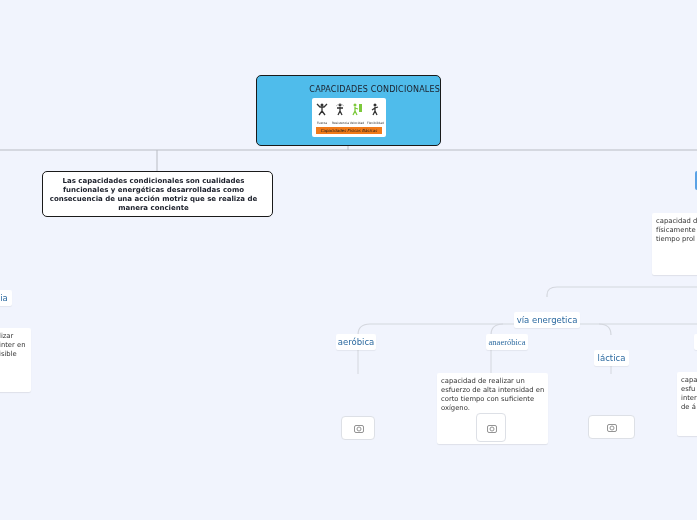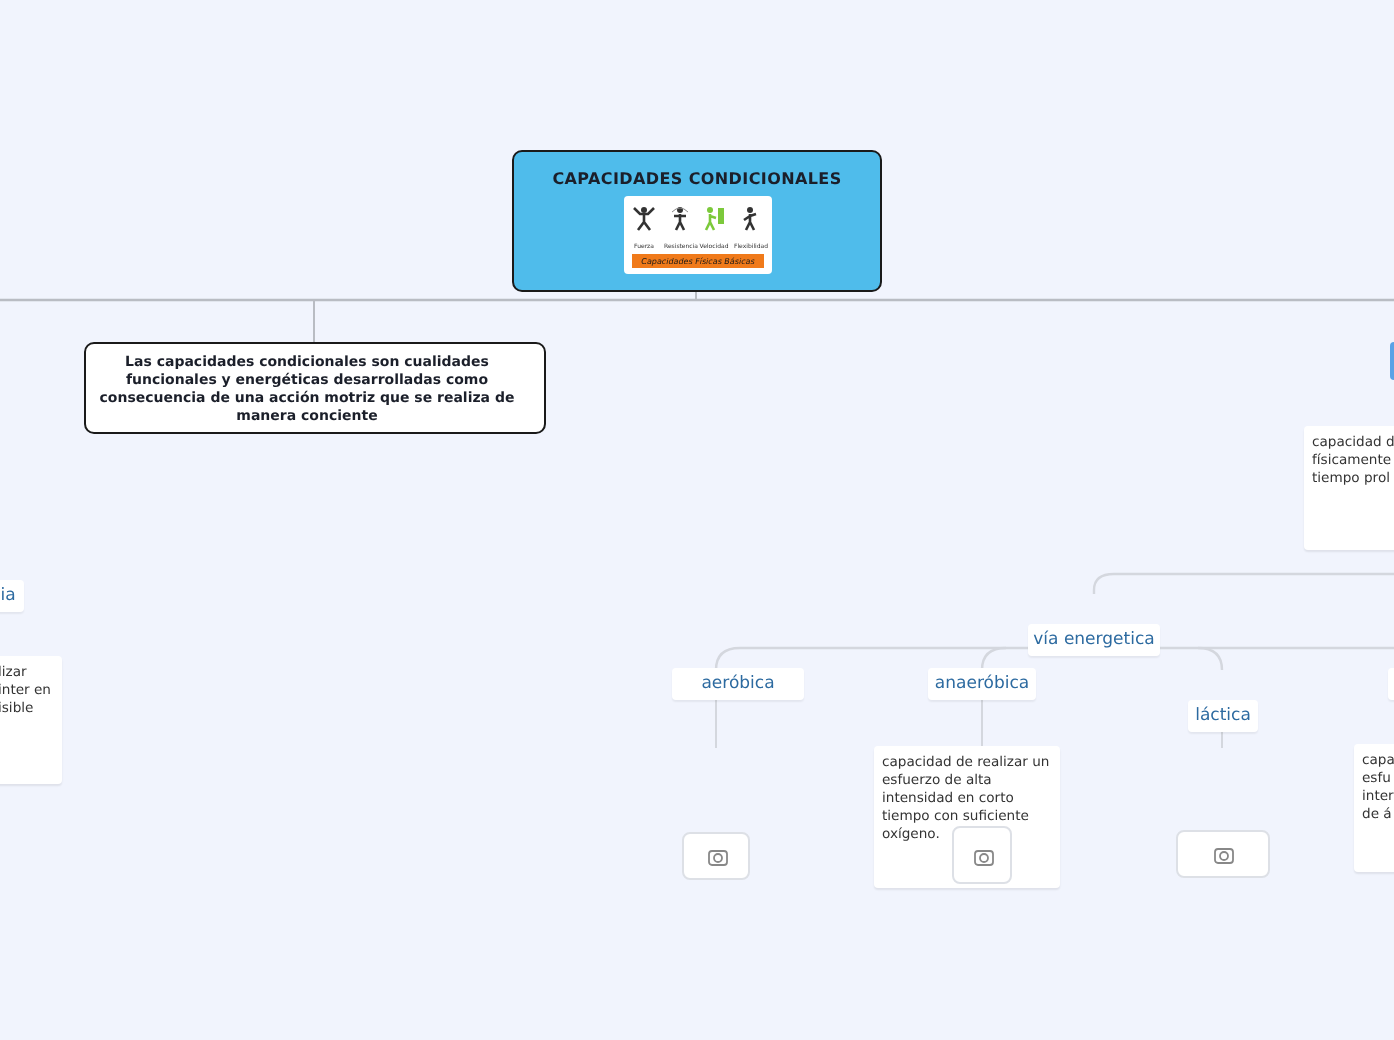--- a/index.html
+++ b/index.html
@@ -11,21 +11,21 @@
   }
   .canvas { position: absolute; left: 0; top: 0; width: 697px; height: 520px; }
   svg.lines { position: absolute; left: 0; top: 0; width: 697px; height: 520px; }
 
   .root {
     position: absolute; left: 256px; top: 75px; width: 185px; height: 71px;
     background: #4fbceb; border: 1.5px solid #1a1a1a; border-radius: 5px;
   }
   .root-title {
     position: absolute; left: 0; right: 0; top: 9px;
-    text-align: center; font-weight: bold; font-size: 8px; color: #1b1f2a;
+    text-align: right; font-weight: normal; font-size: 8px; color: #1b1f2a;
     letter-spacing: 0.2px;
   }
   .root-image {
     position: absolute; left: 312px; top: 98px; width: 74px; height: 39px;
     background: #ffffff; border-radius: 2px;
   }
   .fig { position: absolute; top: 3px; width: 12px; height: 14px; }
   .fig-label { position: absolute; top: 23px; font-size: 3px; color: #333; width: 16px; text-align: center; }
   .root-image-banner {
     position: absolute; left: 4px; top: 29px; width: 66px; height: 7px;
@@ -133,30 +133,30 @@
 
   <div class="edge-blue"></div>
   <div class="note" style="left:652px; top:213px; width:50px; height:62px;">
     <div>capacidad d</div>
     <div>físicamente</div>
     <div>tiempo prol</div>
   </div>
 
   <div class="topic" style="left:514px; top:312px; width:66px;">vía energetica</div>
 
-  <div class="topic" style="left:336px; top:334px; width:66px;">aeróbica</div>
+  <div class="topic" style="left:336px; top:334px; width:40px;">aeróbica</div>
   <div class="img-ph" style="left:341px; top:416px;">
     <svg width="10" height="9" viewBox="0 0 10 9">
         <rect x="0.5" y="1.5" width="9" height="7" rx="1.5" fill="none" stroke="#888" stroke-width="0.9"></rect>
         <circle cx="5" cy="5" r="2" fill="none" stroke="#888" stroke-width="0.9"></circle>
       </svg>
   </div>
 
-  <div class="topic" style="left:464px; top:334px; width:54px;">anaeróbica</div>
-  <div class="note" style="left:437px; top:373px; width:93px; height:71px;">
+  <div class="topic" style="left:486px; top:334px; width:42px;font-family:Liberation Serif, serif;">anaeróbica</div>
+  <div class="note" style="left:437px; top:373px; width:111px; height:71px;">
     <div>capacidad de realizar un esfuerzo de alta intensidad en corto tiempo con suficiente oxígeno.</div>
   </div>
   <div class="img-ph" style="left:476px; top:413px; width:30px; height:29px;">
     <svg width="10" height="9" viewBox="0 0 10 9" style="left:10px; top:10px;">
         <rect x="0.5" y="1.5" width="9" height="7" rx="1.5" fill="none" stroke="#888" stroke-width="0.9"></rect>
         <circle cx="5" cy="5" r="2" fill="none" stroke="#888" stroke-width="0.9"></circle>
       </svg>
   </div>
 
   <div class="topic" style="left:594px; top:334px; width:35px;margin-top:16px;">láctica</div>

